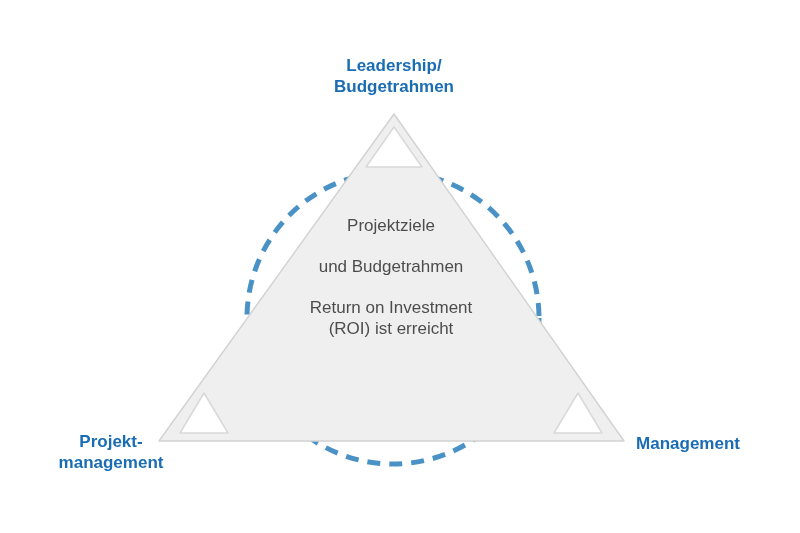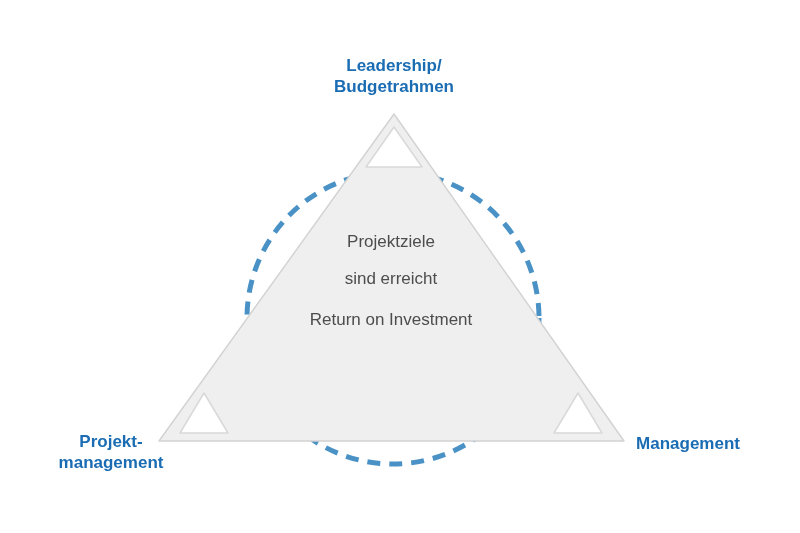--- a/index.html
+++ b/index.html
@@ -66,21 +66,21 @@
     left:391px;top:215px;
     transform:translateX(-50%);
     text-align:center;
     color:var(--body-text);
     font-size:17px;
     line-height:21px;
     white-space:nowrap;
   }
   .statement{margin:0 0 20px 0;}
   .statement:last-child{margin-bottom:0;}
-  .statement .line{display:block;margin-top:16px;}
+  .statement .line{display:block;}
 </style>
 </head>
 <body>
 
 <div class="stage">
 
   <svg class="shapes" viewBox="0 0 800 533" aria-hidden="true">
     <circle class="dashed-circle" cx="393" cy="318" r="146"></circle>
     <polygon class="main-triangle" points="394,114 159,441 624,441"></polygon>
     <polygon class="cutout" points="394,127 366,167 422,167"></polygon>
@@ -98,22 +98,23 @@
     <span class="line">management</span>
   </div>
 
   <div class="corner-label label-bottom-right">
     <span class="line">Management</span>
   </div>
 
   <div class="statements">
     <p class="statement">
       <span class="line">Projektziele</span>
-      <span class="line">sind erreicht</span>
     </p>
     <p class="statement">
+      <span class="line">und Budgetrahmen</span>
     </p>
     <p class="statement">
       <span class="line">Return on Investment</span>
+      <span class="line">(ROI) ist erreicht</span>
     </p>
   </div>
 
 </div>
 
 </body></html>

